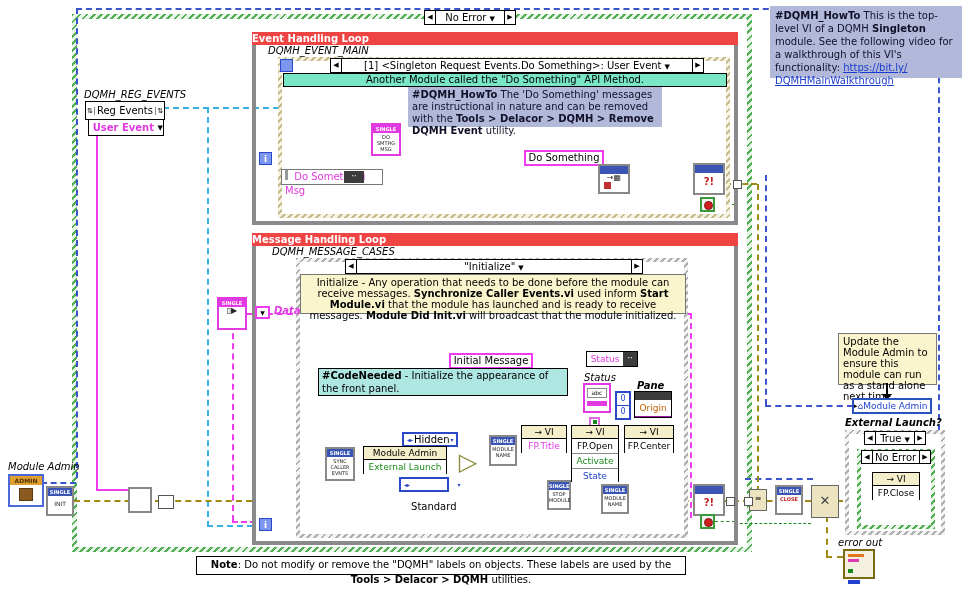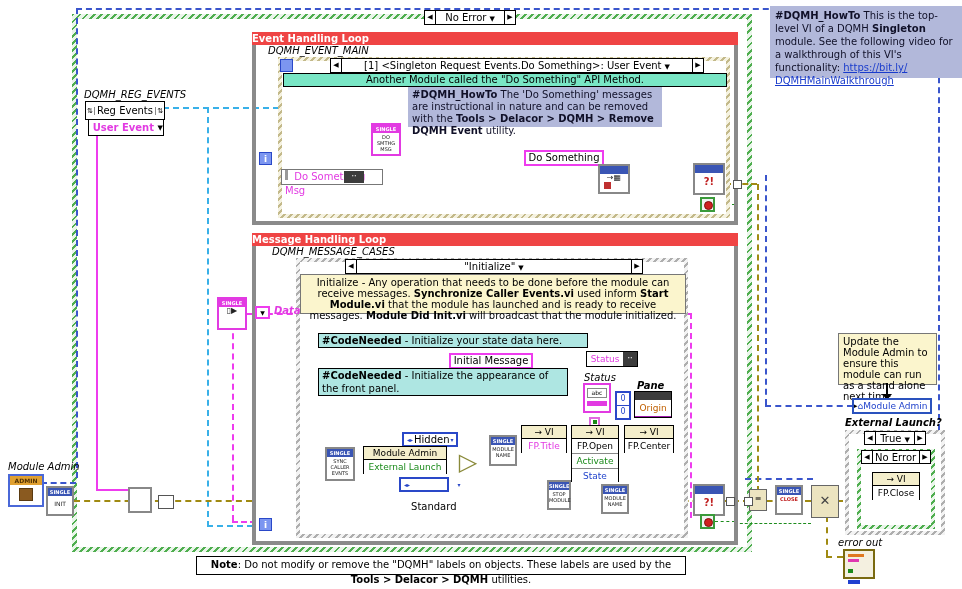--- a/index.html
+++ b/index.html
@@ -210,23 +210,20 @@
     <span>Initialize - Any operation that needs to be done before the module can receive messages. </span><b>Synchronize Caller Events.vi</b><span> used inform </span><b>Start Module.vi</b><span> that the module has launched and is ready to receive messages. </span><b>Module Did Init.vi</b><span> will broadcast that the module initialized.</span>
   </div>
 
   <div class="vi pink" style="left:217px;top:297px;width:30px;height:33px;">
     <div class="hd">SINGLE</div>
     <div class="bd" style="font-size:8px;">▯▶</div>
   </div>
   <div class="abs" style="left:255px;top:306px;width:15px;height:13px;background:#fff;border:2px solid #ee3cee;box-sizing:border-box;font-size:6px;text-align:center;line-height:9px;">▼</div>
   <div class="lbl c-pink" style="left:274px;top:305px;font-weight:bold;">Data</div>
 
-  <div class="note-teal" style="left:318px;top:333px;width:262px;">
-    <b>#CodeNeeded</b><span> - Initialize your state data here.</span>
-  </div>
 
   <div class="abs" style="left:449px;top:353px;width:84px;height:16px;background:#fff;border:2px solid #ee3cee;box-sizing:border-box;text-align:center;line-height:12px;">Initial Message</div>
 
   <div class="abs" style="left:586px;top:351px;width:52px;height:16px;display:flex;border:1px solid #000;background:#fff;box-sizing:border-box;">
     <span class="c-pink" style="flex:1;text-align:center;font-size:9px;line-height:14px;">Status</span>
     <span class="darkcell" style="width:14px;font-size:8px;line-height:14px;">··</span>
   </div>
 
   <div class="note-teal" style="left:318px;top:368px;width:242px;">
     <b>#CodeNeeded</b><span> - Initialize the appearance of the front panel.</span>

